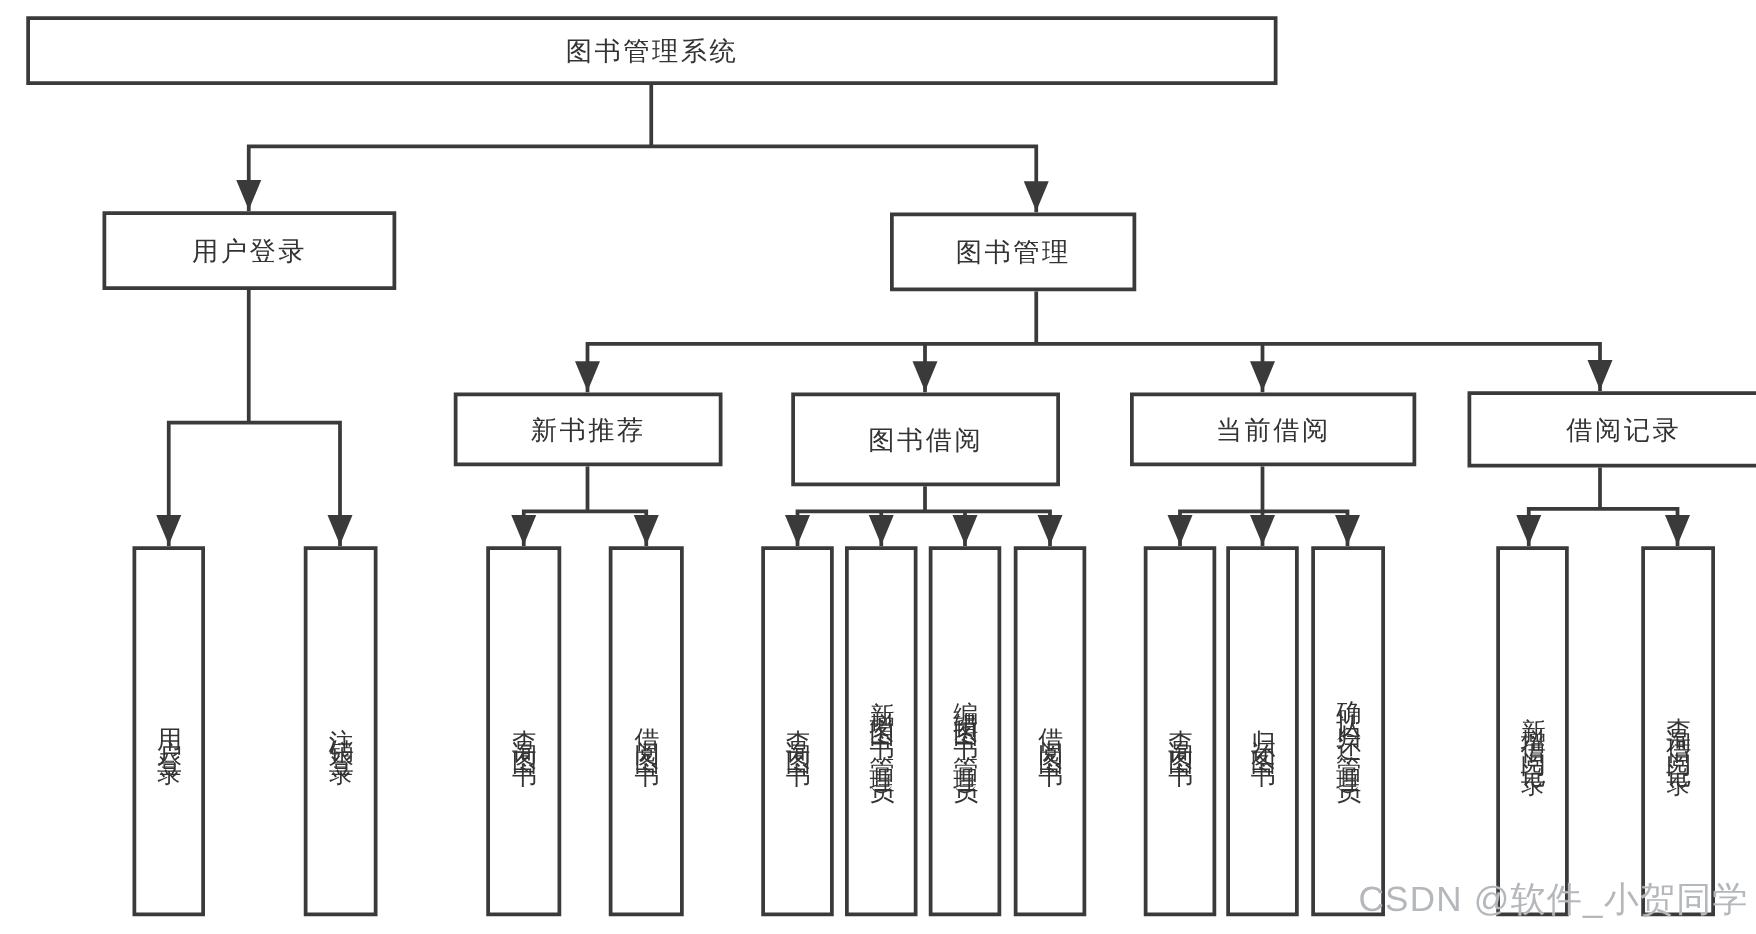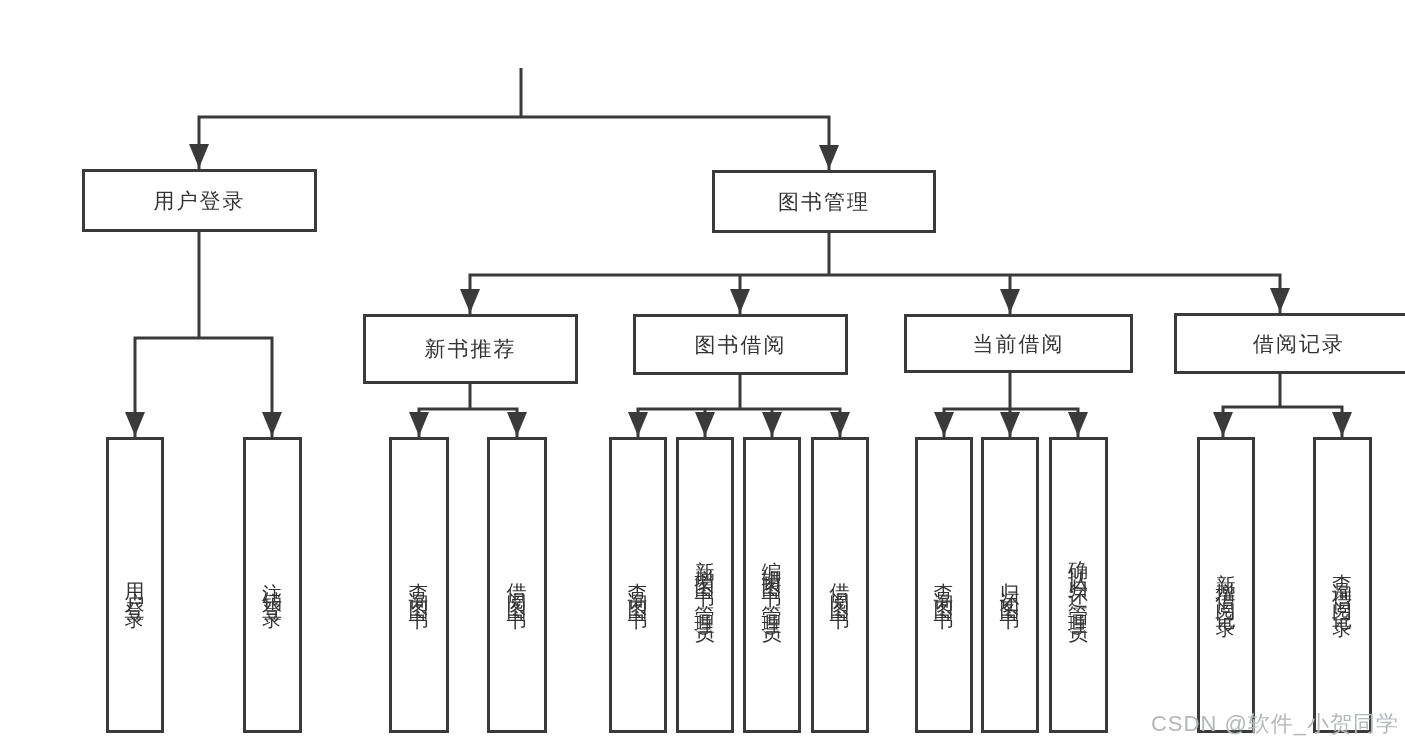--- a/index.html
+++ b/index.html
@@ -45,21 +45,21 @@
     text-orientation:mixed;
     letter-spacing:9px;
     font-size:20px;
     line-height:1;
     white-space:normal;
   }
   .watermark{
     position:absolute;
     right:6px;
     bottom:8px;
-    font-size:22px;
+    font-size:28px;
     letter-spacing:1px;
     color:var(--watermark);
     text-shadow:0 0 1px rgba(255,255,255,.6);
     pointer-events:none;
   }
 </style>
 </head>
 <body>
 
 <div class="canvas">
@@ -94,26 +94,27 @@
     <polygon points="695,412 715,412 705,436"></polygon>
     <polygon points="762,412 782,412 772,436"></polygon>
     <polygon points="830,412 850,412 840,436"></polygon>
     <polygon points="934,412 954,412 944,436"></polygon>
     <polygon points="1000,412 1020,412 1010,436"></polygon>
     <polygon points="1068,412 1088,412 1078,436"></polygon>
     <polygon points="1213,412 1233,412 1223,436"></polygon>
     <polygon points="1332,412 1352,412 1342,436"></polygon>
   </svg>
 
+  <div class="box" style="left:21px;top:13px;width:1001px;height:55px">图书管理系统</div>
 
   <div class="box" style="left:82px;top:169px;width:235px;height:63px">用户登录</div>
-  <div class="box" style="left:712px;top:170px;width:224px;height:63px">图书管理</div>
+  <div class="box" style="left:712px;top:170px;width:197px;height:63px">图书管理</div>
 
-  <div class="box" style="left:363px;top:314px;width:215px;height:70px">新书推荐</div>
-  <div class="box" style="left:633px;top:314px;width:215px;height:61px">图书借阅</div>
+  <div class="box" style="left:363px;top:314px;width:215px;height:59px">新书推荐</div>
+  <div class="box" style="left:633px;top:314px;width:215px;height:75px">图书借阅</div>
   <div class="box" style="left:904px;top:314px;width:229px;height:59px">当前借阅</div>
   <div class="box" style="left:1174px;top:313px;width:250px;height:61px">借阅记录</div>
 
   <div class="box v" style="left:106px;top:437px;width:58px;height:296px">用户登录</div>
   <div class="box v" style="left:243px;top:437px;width:59px;height:296px">注销登录</div>
 
   <div class="box v" style="left:389px;top:437px;width:60px;height:296px">查询图书</div>
   <div class="box v" style="left:487px;top:437px;width:60px;height:296px">借阅图书</div>
 
   <div class="box v" style="left:609px;top:437px;width:58px;height:296px">查询图书</div>

